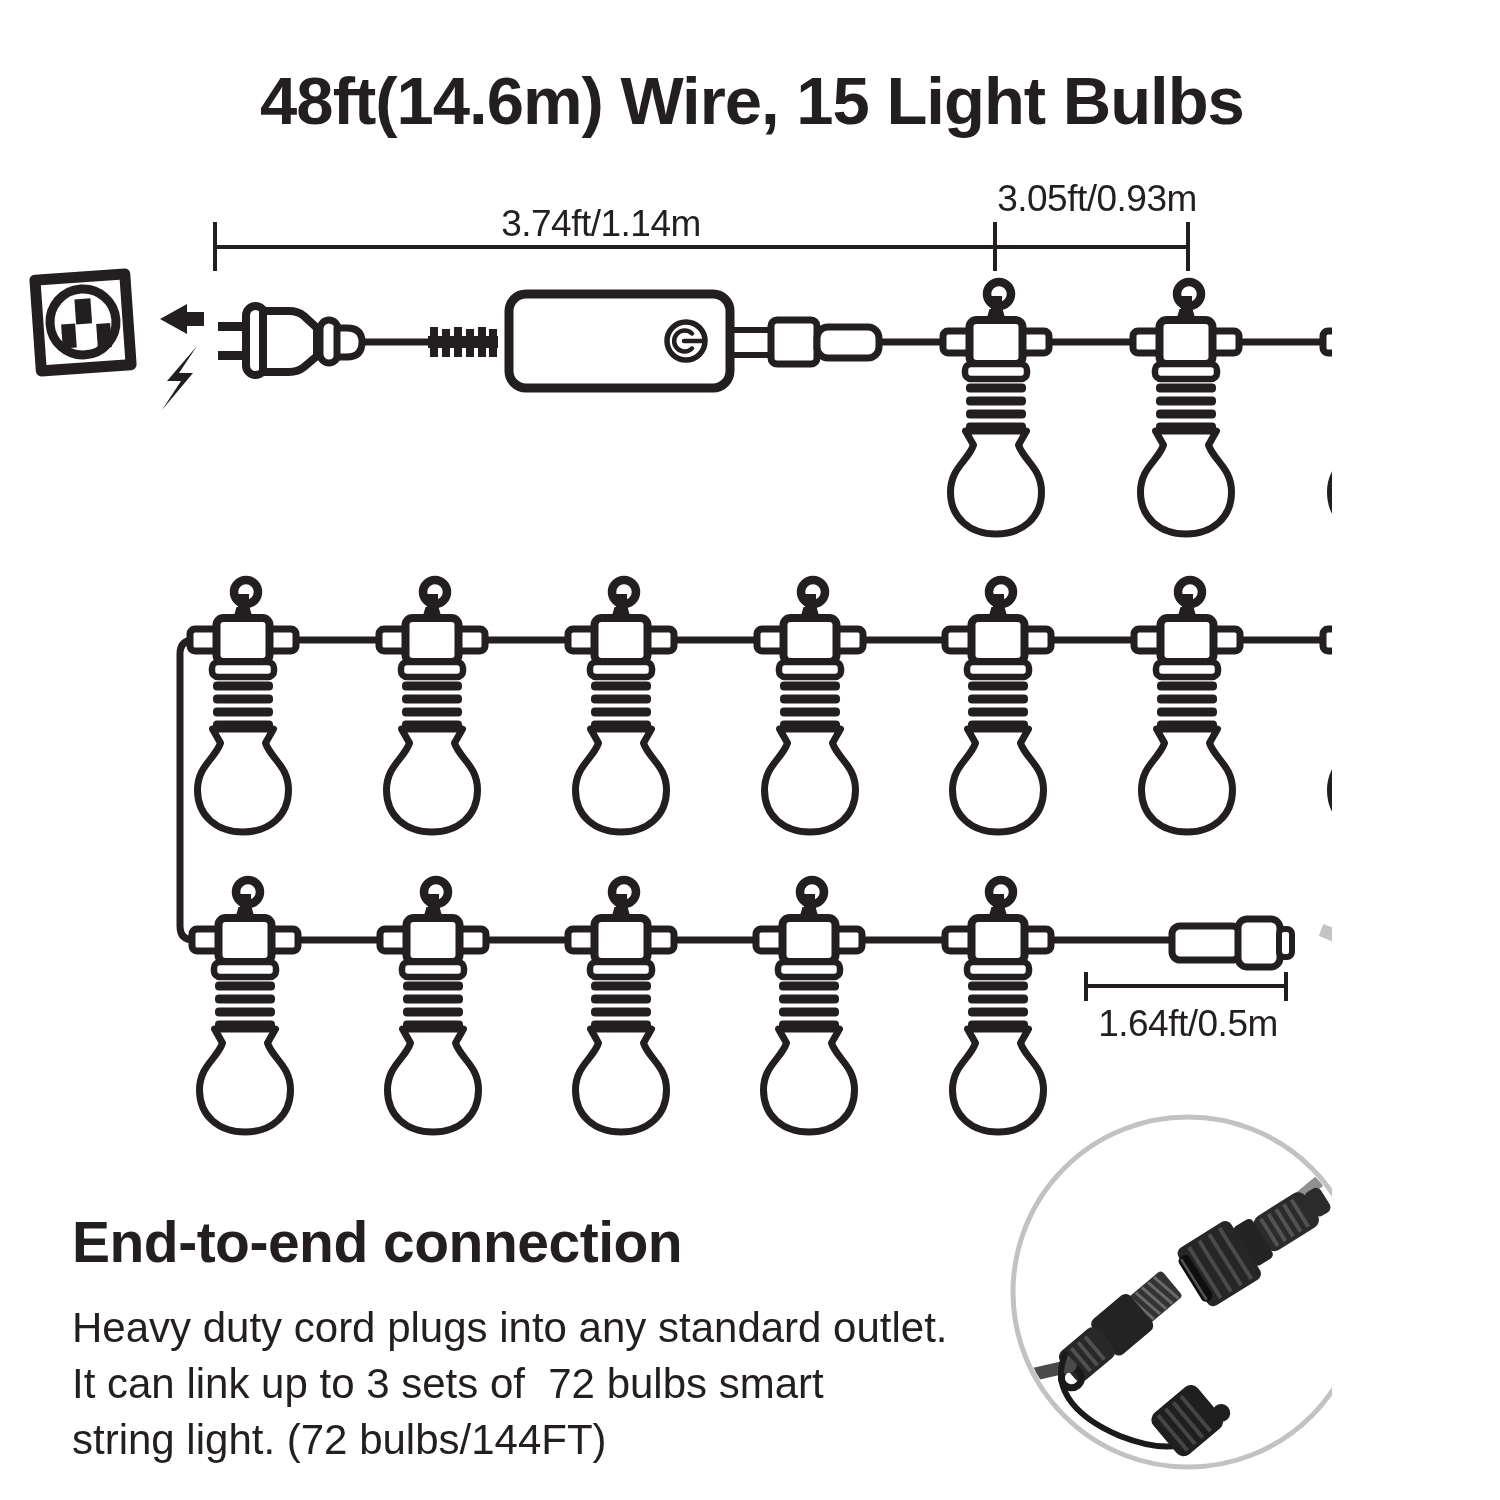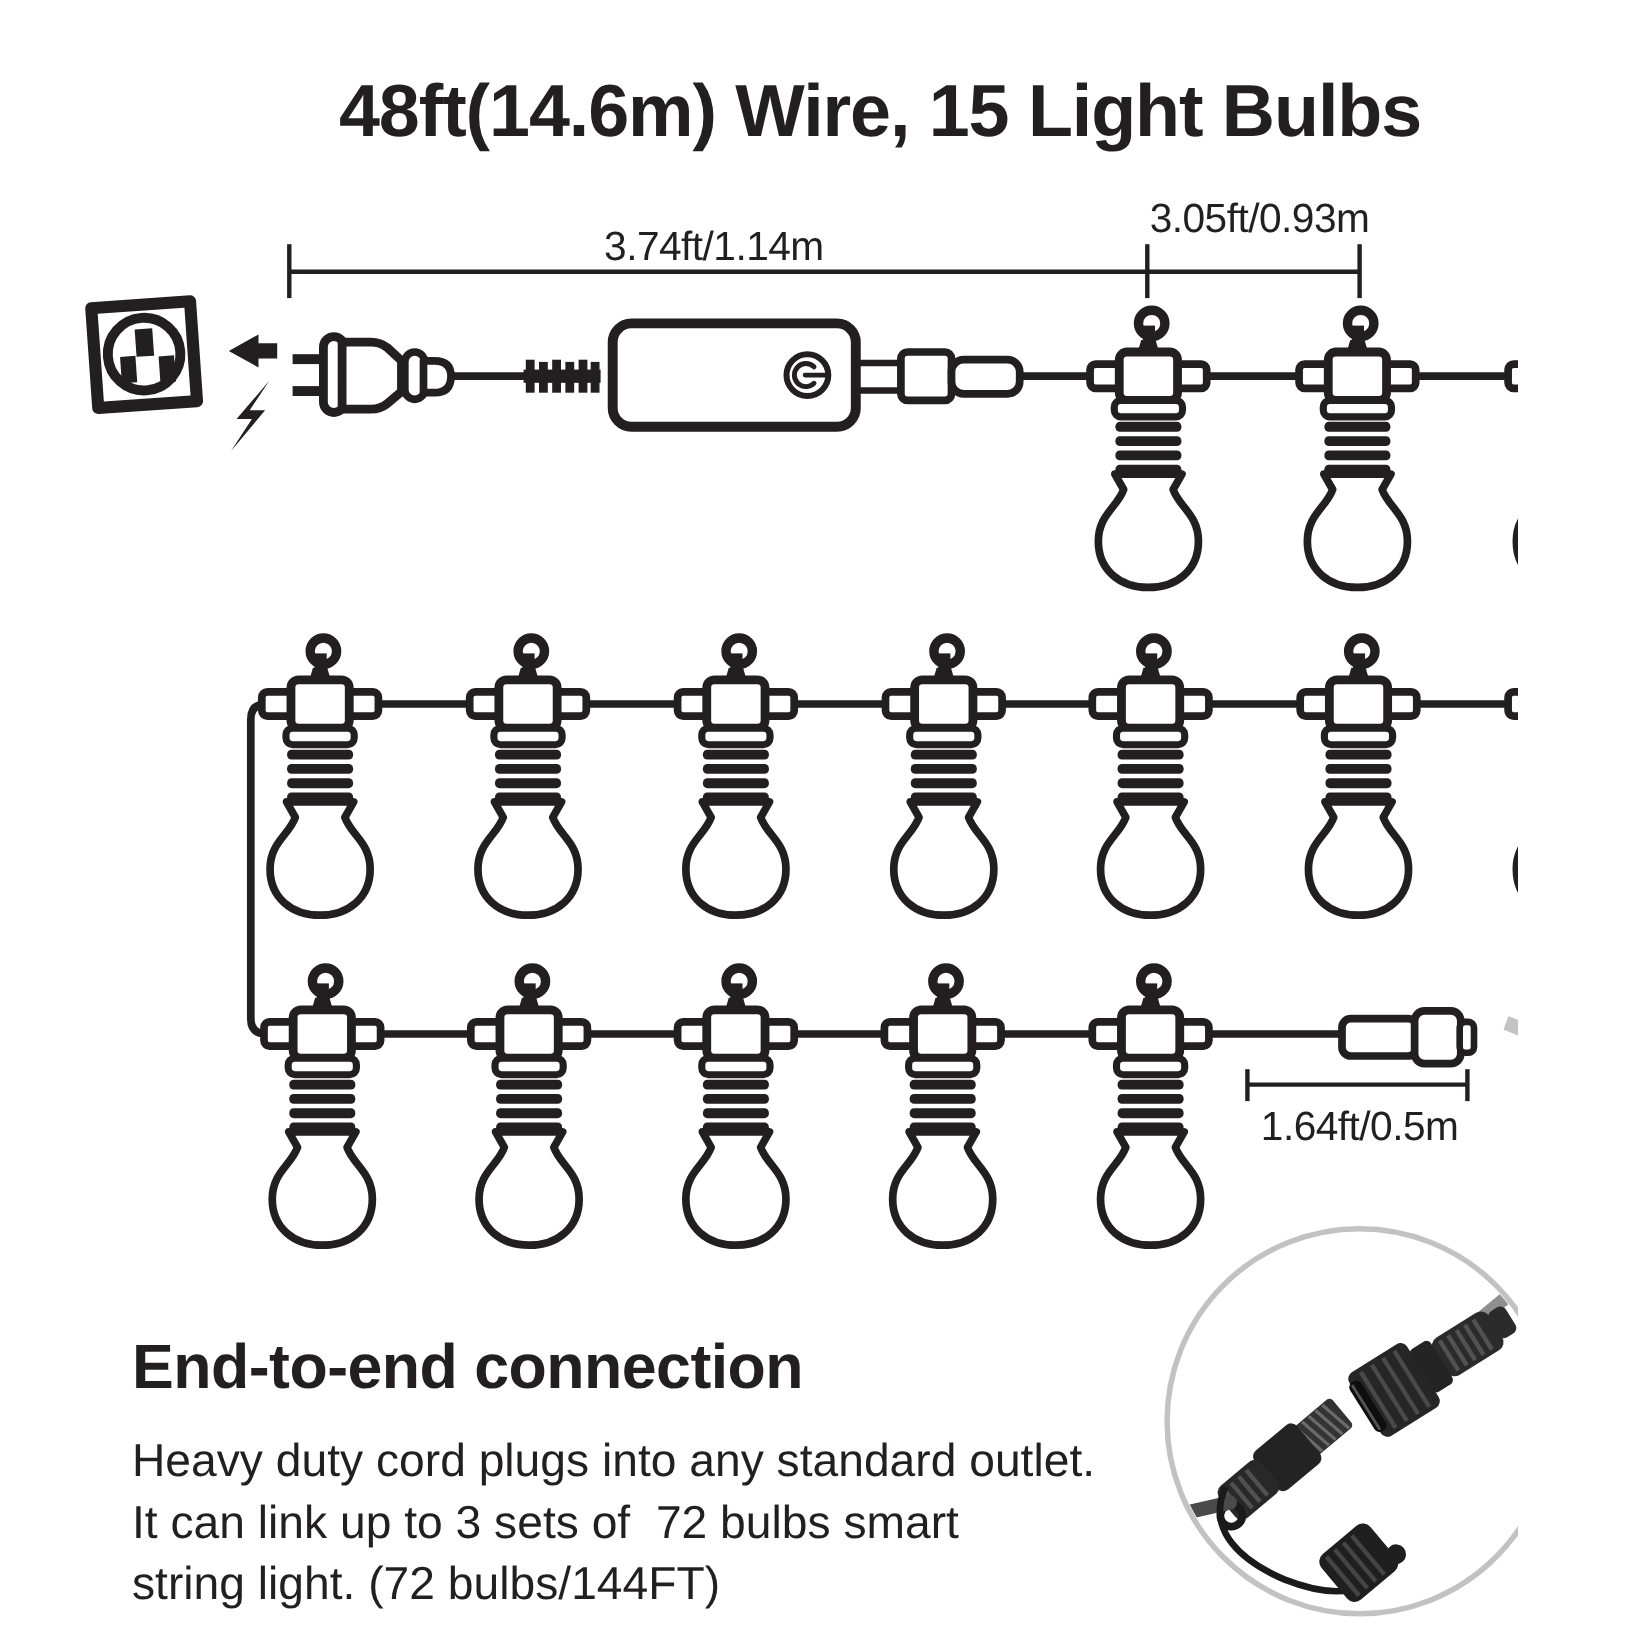--- a/index.html
+++ b/index.html
@@ -1,17 +1,17 @@
 <!DOCTYPE html>
 <html><head>
 <meta charset="utf-8">
 <style>
   html,body{margin:0;padding:0;background:#ffffff;}
   .canvas{position:relative;width:1332px;height:1500px;background:#fff;overflow:hidden;
-          font-family:"Liberation Sans",sans-serif;margin-left:48px;}
+          font-family:"Liberation Sans",sans-serif;}
   svg text{font-family:"Liberation Sans",sans-serif;fill:#231f20;}
   .title-t{font-size:67px;font-weight:700;letter-spacing:-1px;}
   .dim-t{font-size:37px;letter-spacing:-0.5px;}
   .h2-t{font-size:57px;font-weight:700;letter-spacing:-0.5px;}
   .body-t{font-size:42px;white-space:pre;}
 </style>
 </head>
 <body>
 
 <div class="canvas">

